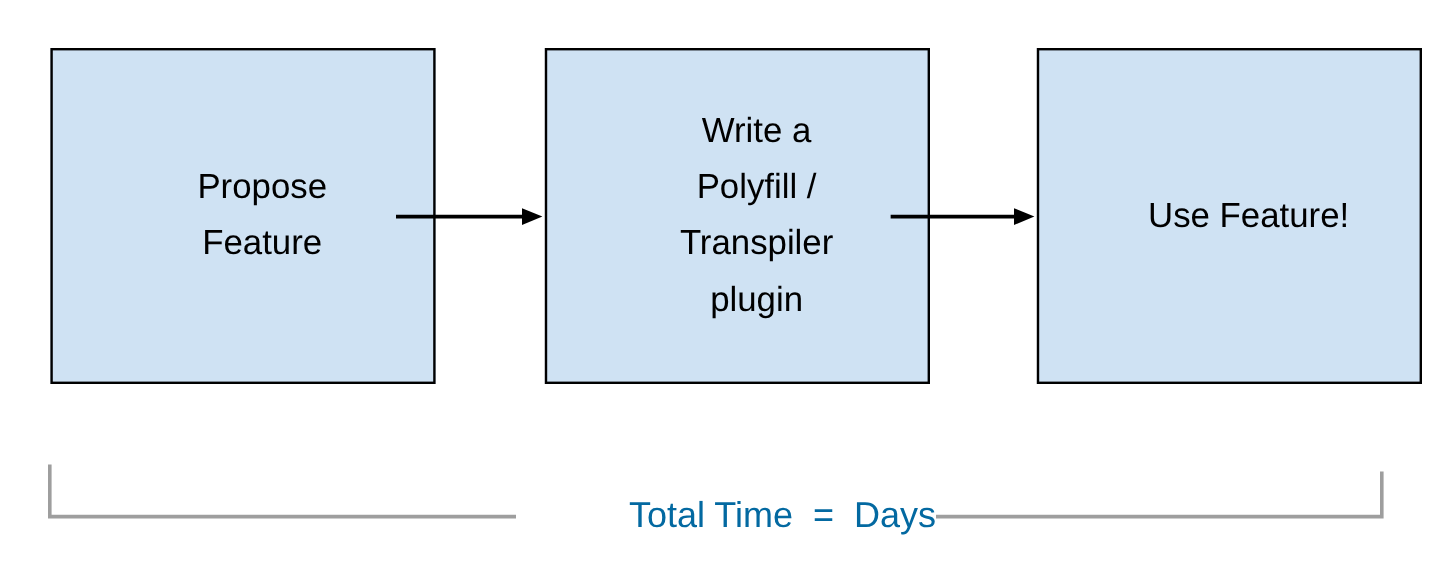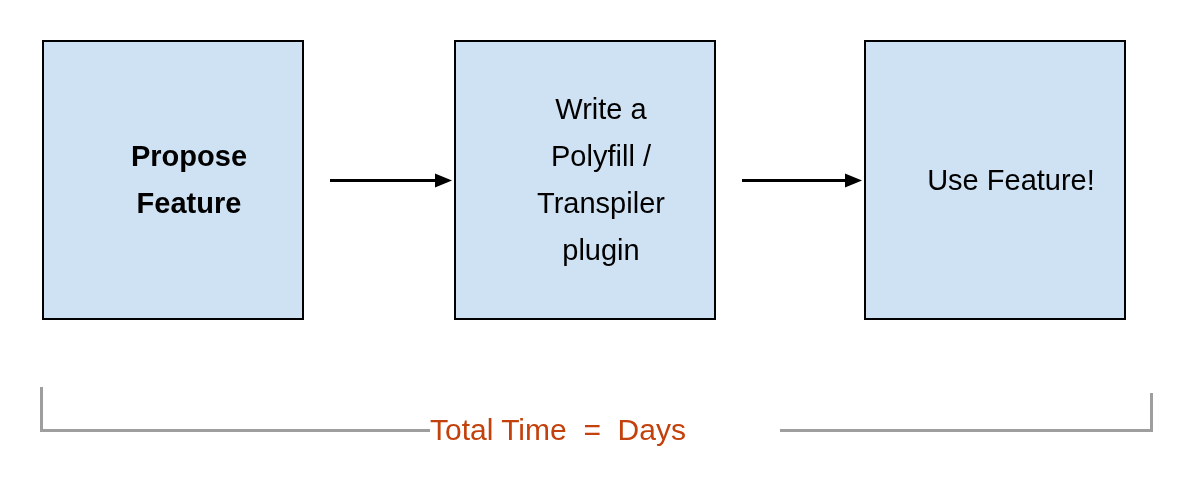--- a/index.html
+++ b/index.html
@@ -11,38 +11,38 @@
     position: relative;
     width: 1194px;
     height: 489px;
     background: #ffffff;
     font-family: "Liberation Sans", sans-serif;
     overflow: hidden;
   }
   .flow-box {
     position: absolute;
     top: 40px;
-    width: 262px;
+    width: 321px;
     height: 280px;
     background: #cfe2f3;
     border: 2px solid #000000;
     box-sizing: border-box;
     display: flex;
     align-items: center;
     justify-content: center;
     padding-left: 32px;
   }
   .flow-box .box-label {
     font-size: 29px;
     line-height: 47px;
     color: #000000;
     text-align: center;
     white-space: pre-line;
   }
-  .box-1 { left: 42px; font-weight: bold; }
+  .box-1 { left: 42px; }
   .box-2 { left: 454px; }
   .box-3 { left: 864px; align-items: center; }
   .arrow {
     position: absolute;
     top: 170px;
     width: 124px;
     height: 21px;
   }
   .arrow-1 { left: 330px; }
   .arrow-2 { left: 742px; }
@@ -51,24 +51,24 @@
     left: 0;
     top: 380px;
     width: 1194px;
     height: 70px;
   }
   .bracket-label {
     position: absolute;
     left: 430px;
     top: 412px;
     width: 350px;
-    text-align: left;
+    text-align: right;
     font-size: 30px;
     line-height: 36px;
-    color: #c2410c;
+    color: #0369a1;
     white-space: pre;
   }
 </style>
 </head>
 <body>
 
 <div class="canvas">
 
   <div class="flow-box box-1">
     <span class="box-label">Propose

